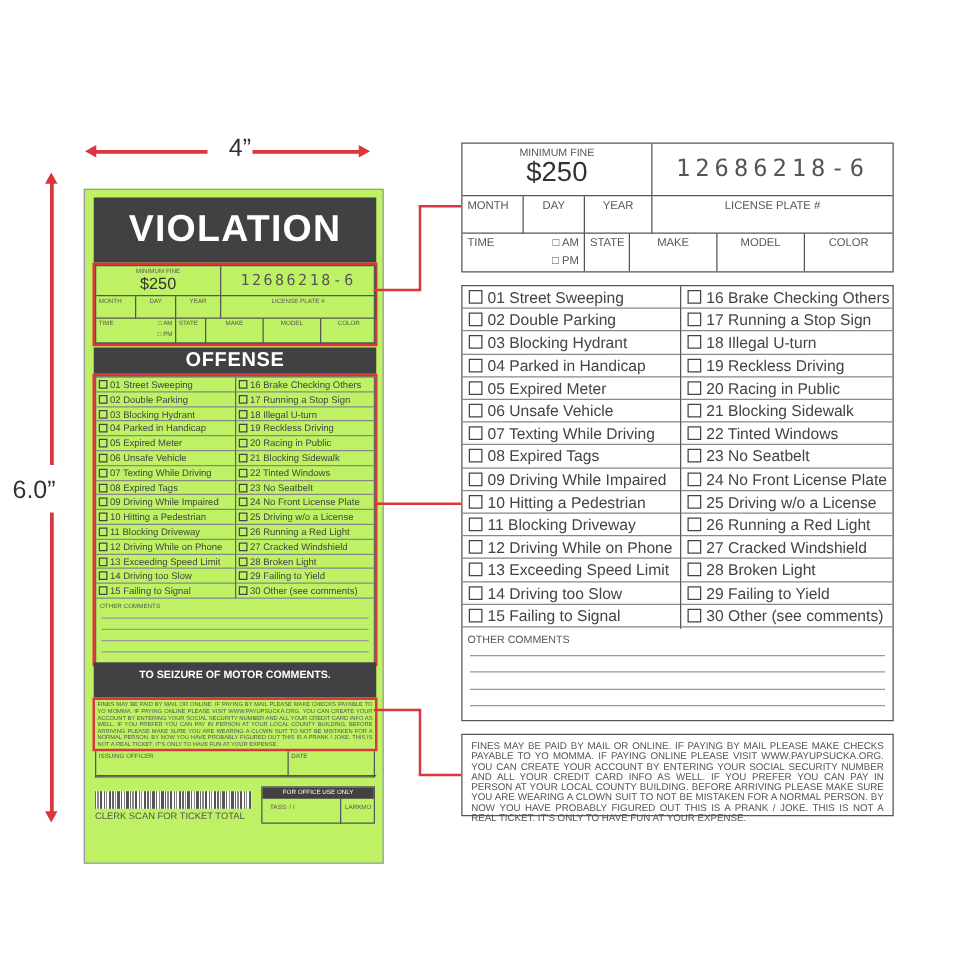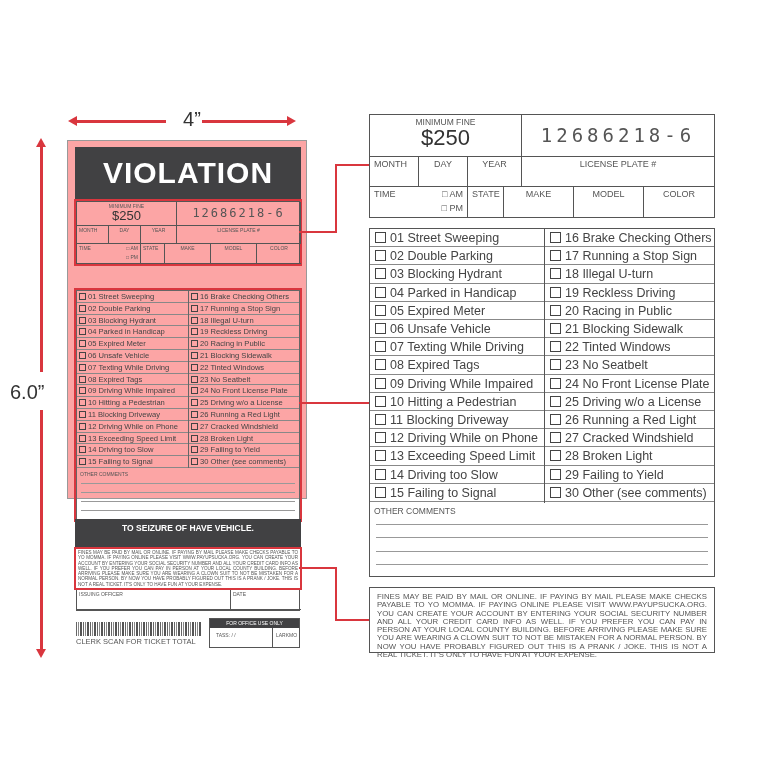--- a/index.html
+++ b/index.html
@@ -15,21 +15,21 @@
   .hlabel{left:172px;top:108px;font-size:20px;color:#333;width:40px;text-align:center;}
   .varrow{left:36px;top:138px;width:10px;height:520px;}
   .varrow .vline{position:absolute;left:4px;width:3px;background:#d9363e;}
   .varrow .v1{top:8px;height:226px;}
   .varrow .v2{top:272px;height:240px;}
   .varrow .vt{position:absolute;top:0;left:0;width:0;height:0;border-left:5px solid transparent;border-right:5px solid transparent;border-bottom:9px solid #d9363e;}
   .varrow .vb{position:absolute;bottom:0;left:0;width:0;height:0;border-left:5px solid transparent;border-right:5px solid transparent;border-top:9px solid #d9363e;}
   .vlabel{left:10px;top:381px;font-size:20px;color:#333;}
 
   
-  .ticket{left:67px;top:140px;width:240px;height:359px;border:1.5px solid #999;background:#fca5a5;box-sizing:border-box;}
+  .ticket{left:67px;top:151px;width:240px;height:540px;border:1.5px solid #999;background:#bef264;box-sizing:border-box;}
   .dark{background:#414143;color:#fff;}
   .t-title{position:absolute;left:7px;top:6px;width:226px;height:52px;font-weight:bold;font-size:30px;text-align:center;line-height:52px;letter-spacing:1px;}
   .redbox{position:absolute;border:2px solid #d9363e;box-sizing:border-box;}
   .grid{position:absolute;border:1px solid #555;box-sizing:border-box;}
   .cell{position:absolute;border-right:1px solid #555;border-bottom:1px solid #555;box-sizing:border-box;font-size:5px;color:#555;padding:1px 2px;}
   .offense-hdr{position:absolute;left:7px;top:126px;width:226px;height:21px;font-weight:bold;font-size:16px;text-align:center;line-height:21px;letter-spacing:0.5px;}
   .offlist{position:absolute;}
   .offrow{position:absolute;height:11.8px;border-bottom:1px solid #888;box-sizing:border-box;font-size:7.6px;color:#444;white-space:nowrap;line-height:11px;padding-left:2px;}
   .cb{display:inline-block;width:5px;height:5px;border:1px solid #444;margin-right:2px;vertical-align:-1px;}
   .comments-s{position:absolute;font-size:5px;color:#555;}
@@ -83,20 +83,21 @@
       <span>TIME</span>
       <span style="position:absolute;right:2px;top:1px;">□ <span>AM</span></span>
       <span style="position:absolute;right:2px;top:10px;">□ <span>PM</span></span>
     </div>
     <div class="cell" style="left:64px;top:42px;width:24px;height:20px;">STATE</div>
     <div class="cell" style="left:88px;top:42px;width:46px;height:20px;text-align:center;">MAKE</div>
     <div class="cell" style="left:134px;top:42px;width:46px;height:20px;text-align:center;">MODEL</div>
     <div class="cell" style="left:180px;top:42px;width:44px;height:20px;text-align:center;border-right:none;">COLOR</div>
   </div>
 
+  <div class="offense-hdr dark">OFFENSE</div>
 
   <div class="redbox" style="left:6px;top:147px;width:228px;height:234px;"></div>
   <div class="offlist" style="left:8px;top:149px;width:224px;height:230px;border:1px solid #666;box-sizing:border-box;">
     <div style="position:absolute;left:111px;top:0;width:1px;height:177px;background:#666;"></div>
     <div id="small-left">
         <div class="offrow" style="left: 0px; top: 0px; width: 111px; height: 11.8px;"><span class="cb"></span><span>01 Street Sweeping</span></div>
         <div class="offrow" style="left: 0px; top: 11.8px; width: 111px; height: 11.8px;"><span class="cb"></span><span>02 Double Parking</span></div>
         <div class="offrow" style="left: 0px; top: 23.6px; width: 111px; height: 11.8px;"><span class="cb"></span><span>03 Blocking Hydrant</span></div>
         <div class="offrow" style="left: 0px; top: 35.4px; width: 111px; height: 11.8px;"><span class="cb"></span><span>04 Parked in Handicap</span></div>
         <div class="offrow" style="left: 0px; top: 47.2px; width: 111px; height: 11.8px;"><span class="cb"></span><span>05 Expired Meter</span></div>
@@ -129,21 +130,21 @@
         <div class="offrow" style="left: 112px; top: 165.2px; width: 110px; height: 11.8px;"><span class="cb"></span><span>30 Other (see comments)</span></div>
       </div>
     <div class="comments-s" style="left:3px;top:180px;">OTHER COMMENTS</div>
     <div class="cline" style="left:4px;top:192px;width:214px;"></div>
     <div class="cline" style="left:4px;top:201px;width:214px;"></div>
     <div class="cline" style="left:4px;top:210px;width:214px;"></div>
     <div class="cline" style="left:4px;top:219px;width:214px;"></div>
   </div>
 
   <div class="warn dark">
-    <div>TO SEIZURE OF HAVE VEHICLE.</div>
+    <div>TO SEIZURE OF MOTOR COMMENTS.</div>
   </div>
 
   <div class="redbox" style="left:6px;top:406px;width:228px;height:43px;"></div>
   <div class="fine-s" style="left:10px;top:409px;width:220px;">FINES MAY BE PAID BY MAIL OR ONLINE. IF PAYING BY MAIL PLEASE MAKE CHECKS PAYABLE TO YO MOMMA. IF PAYING ONLINE PLEASE VISIT WWW.PAYUPSUCKA.ORG. YOU CAN CREATE YOUR ACCOUNT BY ENTERING YOUR SOCIAL SECURITY NUMBER AND ALL YOUR CREDIT CARD INFO AS WELL. IF YOU PREFER YOU CAN PAY IN PERSON AT YOUR LOCAL COUNTY BUILDING. BEFORE ARRIVING PLEASE MAKE SURE YOU ARE WEARING A CLOWN SUIT TO NOT BE MISTAKEN FOR A NORMAL PERSON. BY NOW YOU HAVE PROBABLY FIGURED OUT THIS IS A PRANK / JOKE. THIS IS NOT A REAL TICKET. IT'S ONLY TO HAVE FUN AT YOUR EXPENSE.</div>
 
   <div class="grid" style="left:8px;top:449px;width:224px;height:21px;border-top:none;">
     <div class="cell" style="left:0;top:0;width:154px;height:20px;">ISSUING OFFICER</div>
     <div class="cell" style="left:154px;top:0;width:70px;height:20px;border-right:none;">DATE</div>
   </div>
 

